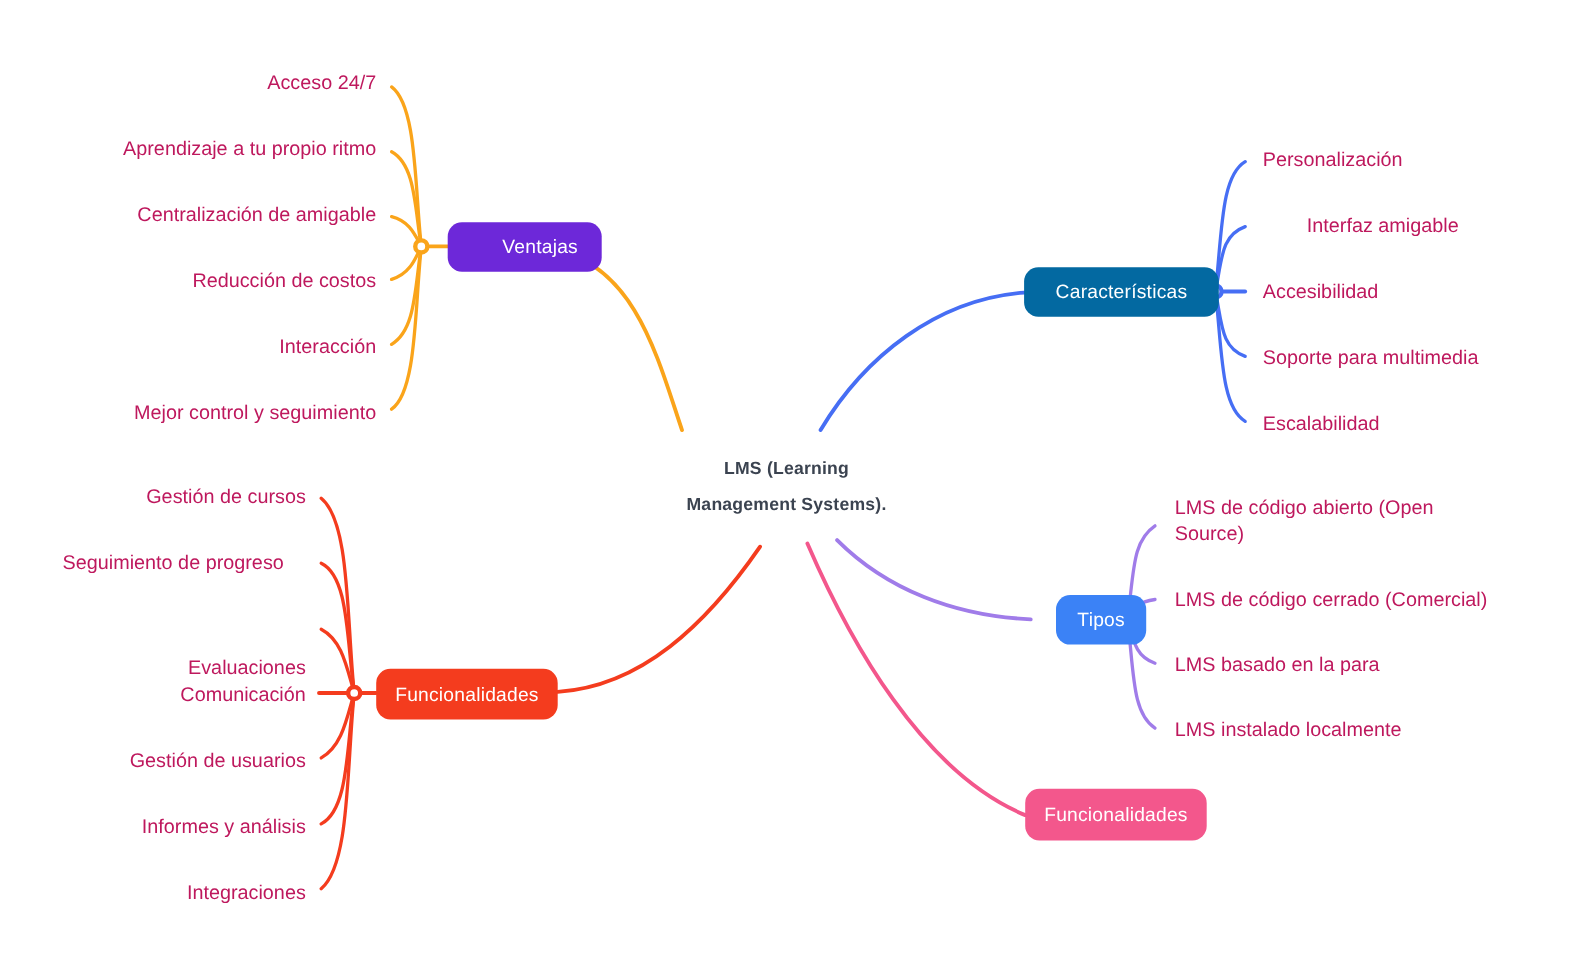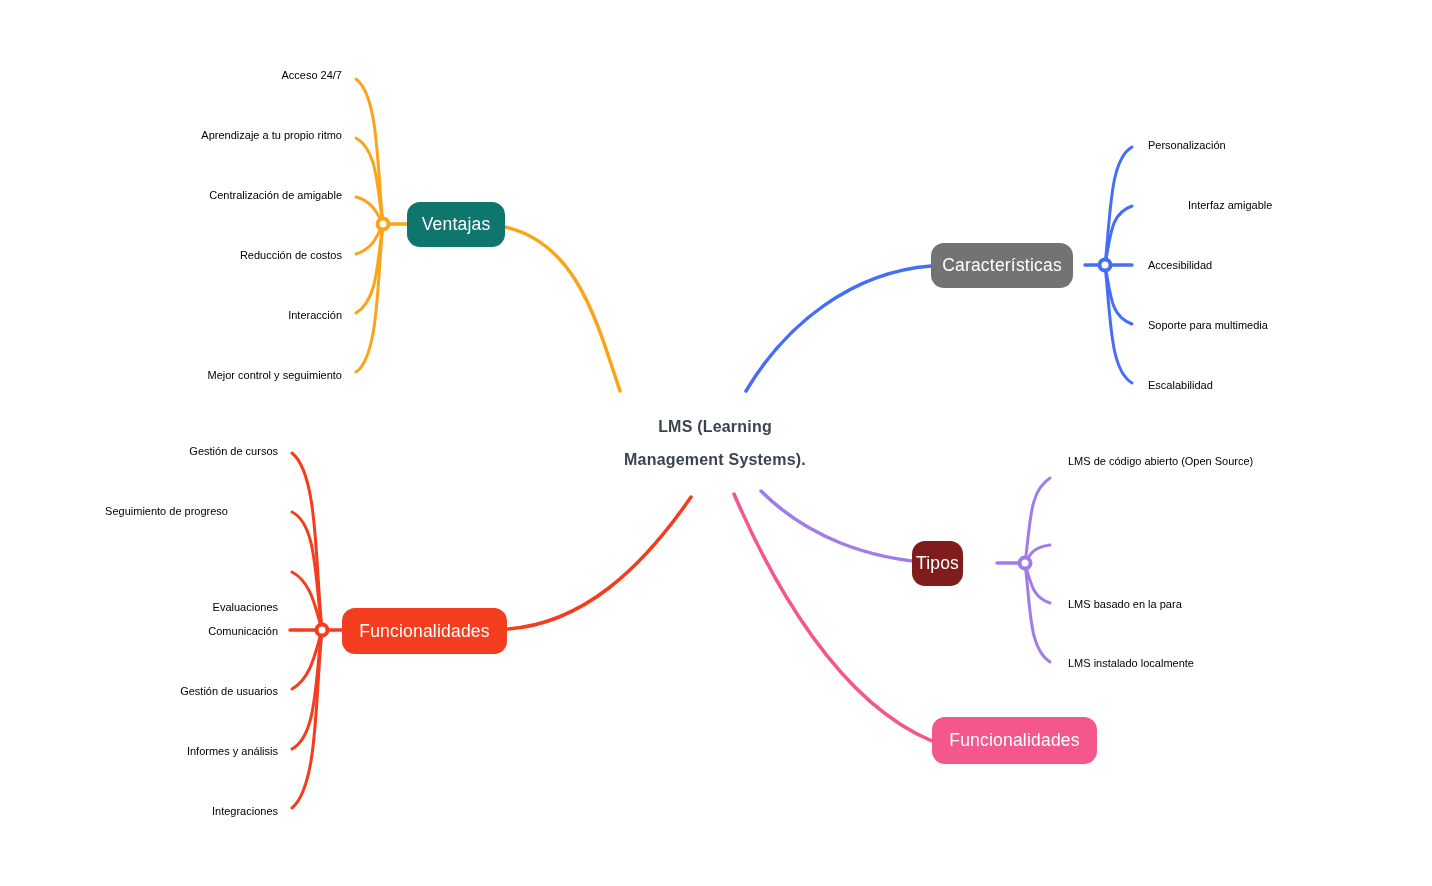--- a/index.html
+++ b/index.html
@@ -33,23 +33,23 @@
     border-radius: 13px;
     color: #ffffff;
     font-size: 17.5px;
     letter-spacing: 0.2px;
     cursor: pointer;
     user-select: none;
   }
 
   .leaf {
     position: absolute;
-    font-size: 11px;
+    font-size: 18px;
     line-height: 24px;
-    color: #000000;
+    color: #be185d;
     cursor: pointer;
     white-space: nowrap;
   }
   .leaf-l { text-align: right; }
   .leaf-r { text-align: left; }
   .leaf-wrap { white-space: normal; width: 250px; }
 </style>
 </head>
 <body>
 
@@ -104,48 +104,49 @@
     <g fill="none" stroke-linecap="round" stroke="#F3578C">
       <path d="M932,741 C838,702 772,582 734,494" stroke-width="3.5"></path>
     </g>
   </svg>
 
   <div class="root-title">
     <div>LMS (Learning</div>
     <div>Management Systems).</div>
   </div>
 
-  <div class="node-pill" style="left: 407px; top: 202px; width: 98px; height: 45px; background: #0f766e;">Ventajas</div>
+  <div class="node-pill" style="left: 407px; top: 202px; width: 112px; height: 45px; background: #6d28d9; padding-left: 28px;">Ventajas</div>
 
-  <div class="node-pill" style="left: 931px; top: 243px; width: 142px; height: 45px; background: #737373;">Características</div>
+  <div class="node-pill" style="left: 931px; top: 243px; width: 177px; height: 45px; background: #0369a1;">Características</div>
 
   <div class="node-pill" style="left: 342px; top: 608px; width: 165px; height: 46px; background: rgb(244, 60, 30);">Funcionalidades</div>
 
-  <div class="node-pill" style="left: 912px; top: 541px; width: 51px; height: 45px; background: #7f1d1d;">Tipos</div>
+  <div class="node-pill" style="left: 960px; top: 541px; width: 82px; height: 45px; background: #3b82f6;">Tipos</div>
 
   <div class="node-pill" style="left: 932px; top: 717px; width: 165px; height: 47px; background: rgb(243, 87, 140);">Funcionalidades</div>
 
   <div class="leaf leaf-l" style="right:1090px; top:63px;">Acceso 24/7</div>
   <div class="leaf leaf-l" style="right:1090px; top:123px;">Aprendizaje a tu propio ritmo</div>
   <div class="leaf leaf-l" style="right:1090px; top:183px;">Centralización de amigable</div>
   <div class="leaf leaf-l" style="right:1090px; top:243px;">Reducción de costos</div>
   <div class="leaf leaf-l" style="right:1090px; top:303px;">Interacción</div>
   <div class="leaf leaf-l" style="right:1090px; top:363px;">Mejor control y seguimiento</div>
 
   <div class="leaf leaf-r" style="left:1148px; top:133px;">Personalización</div>
   <div class="leaf leaf-r" style="left:1148px; top:193px;margin-left:40px;">Interfaz amigable</div>
   <div class="leaf leaf-r" style="left:1148px; top:253px;">Accesibilidad</div>
   <div class="leaf leaf-r" style="left:1148px; top:313px;">Soporte para multimedia</div>
   <div class="leaf leaf-r" style="left:1148px; top:373px;">Escalabilidad</div>
 
   <div class="leaf leaf-l" style="right:1154px; top:439px;">Gestión de cursos</div>
-  <div class="leaf leaf-l" style="right:1204px; top:499px;">Seguimiento de progreso</div>
+  <div class="leaf leaf-l" style="right:1174px; top:499px;">Seguimiento de progreso</div>
   <div class="leaf leaf-l" style="right:1154px; top:559px;margin-top:36px;">Evaluaciones</div>
   <div class="leaf leaf-l" style="right:1154px; top:619px;">Comunicación</div>
   <div class="leaf leaf-l" style="right:1154px; top:679px;">Gestión de usuarios</div>
   <div class="leaf leaf-l" style="right:1154px; top:739px;">Informes y análisis</div>
   <div class="leaf leaf-l" style="right:1154px; top:799px;">Integraciones</div>
 
   <div class="leaf leaf-r leaf-wrap" style="left:1068px; top:449px;">LMS de código abierto (Open Source)</div>
+  <div class="leaf leaf-r" style="left:1068px; top:533px;">LMS de código cerrado (Comercial)</div>
   <div class="leaf leaf-r" style="left:1068px; top:592px;">LMS basado en la para</div>
   <div class="leaf leaf-r" style="left:1068px; top:651px;">LMS instalado localmente</div>
 
 </div>
 
 </body></html>

